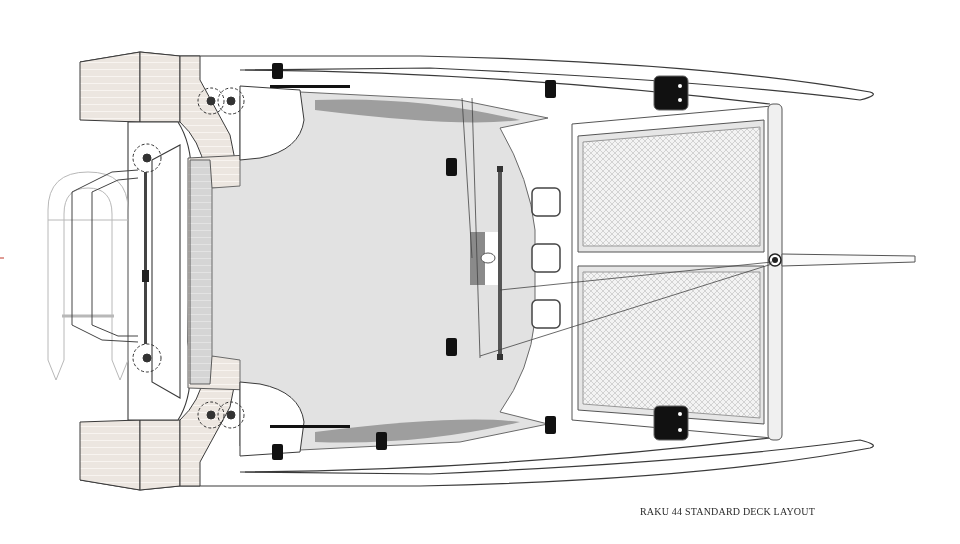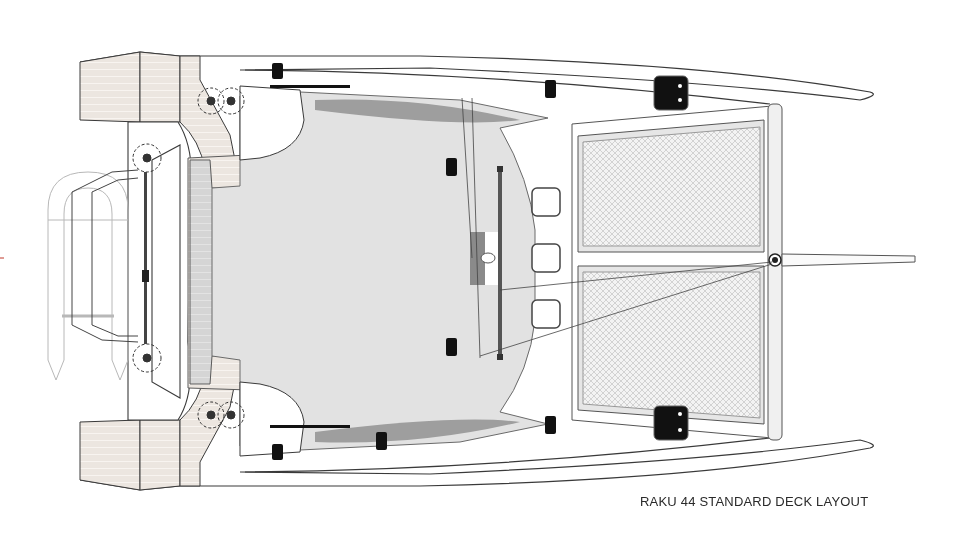--- a/index.html
+++ b/index.html
@@ -1,20 +1,20 @@
 <!DOCTYPE html>
 <html><head>
   <meta charset="utf-8">
   <style>
     html, body { margin: 0; padding: 0; background: #ffffff; }
     body { width: 960px; height: 544px; position: relative; overflow: hidden;
            font-family: "Liberation Sans", sans-serif; }
     #drawing { position: absolute; left: 0; top: 0; width: 960px; height: 544px; }
-    .caption { position: absolute; left: 640px; top: 494px; font-size: 13px;
-               letter-spacing: 0.2px; color: #2a2a2a; white-space: nowrap; }
+    .caption { position: absolute; left: 640px; top: 506px; font-size: 10px;
+               letter-spacing: 0.2px; color: #2a2a2a; white-space: nowrap; font-family: Liberation Serif, serif; }
   </style>
 </head>
 <body>
 
 <svg id="drawing" viewBox="0 0 960 544" xmlns="http://www.w3.org/2000/svg">
   <defs>
     <pattern id="teak" width="10" height="7" patternUnits="userSpaceOnUse">
       <rect width="10" height="7" fill="#ece6e0"></rect>
       <line x1="0" y1="6.5" x2="10" y2="6.5" stroke="#f8f4f0" stroke-width="1"></line>
     </pattern>

